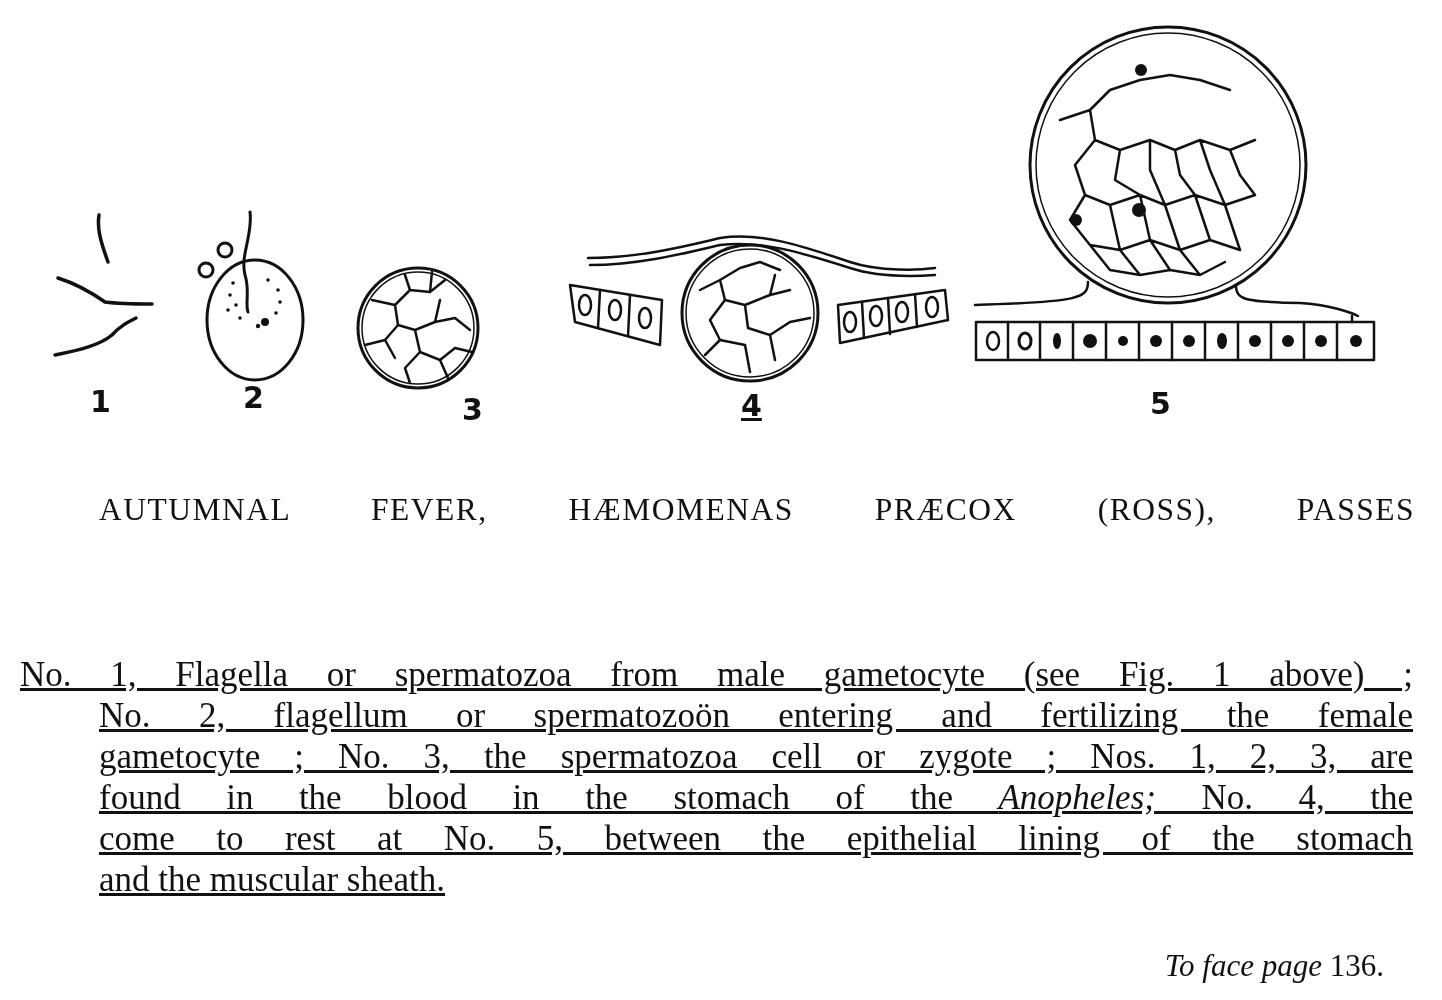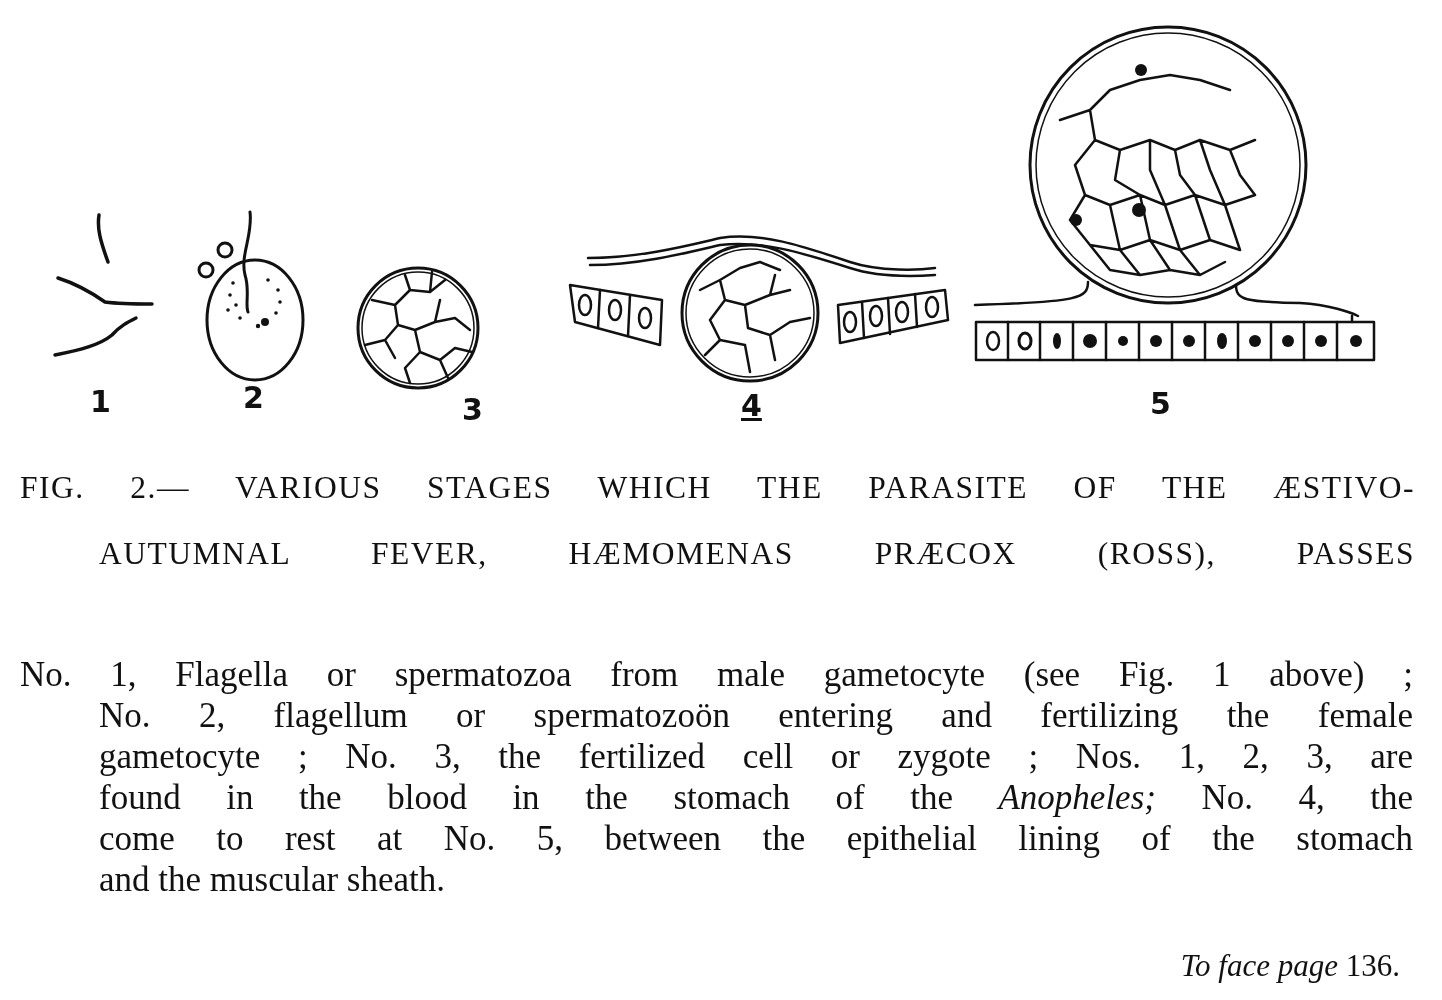--- a/index.html
+++ b/index.html
@@ -5,25 +5,25 @@
   html, body { margin: 0; padding: 0; background: #ffffff; }
   body { width: 1442px; height: 1000px; position: relative; overflow: hidden; color: #111; font-family: "DejaVu Serif", "Liberation Serif", serif; }
   .figure { position: absolute; left: 0; top: 0; width: 1442px; height: 440px; }
   .figure svg { position: absolute; left: 0; top: 0; }
   .stage-num { position: absolute; font-family: "DejaVu Sans", "Liberation Sans", sans-serif; font-weight: bold; font-size: 30px; color: #111; }
   .caption { position: absolute; left: 20px; top: 466px; width: 1395px; font-family: "Liberation Serif", "DejaVu Serif", serif; font-size: 31.5px; line-height: 43.5px; letter-spacing: 1.5px; text-transform: uppercase; }
   .caption .line { display: block; text-align: justify; text-align-last: justify; white-space: nowrap; }
   .caption .indent { padding-left: 79px; margin-top: 22px; }
   .caption .last { text-align-last: left; word-spacing: 8px; }
   .legend { position: absolute; left: 20px; top: 654px; width: 1393px; font-family: "Liberation Serif", "DejaVu Serif", serif; font-size: 35px; line-height: 41px; }
-  .legend .line { display: block; text-align: justify; text-align-last: justify; white-space: nowrap; }
+  .legend .line { display: block; text-align: justify; text-align-last: justify; white-space: nowrap; text-decoration: underline; }
   .legend .indent { padding-left: 79px; }
   .legend .last { text-align-last: left; }
   .legend em { font-style: italic; }
-  .page-ref { position: absolute; right: 42px; top: 948px; font-family: "Liberation Serif", "DejaVu Serif", serif; font-size: 31px; margin-left: 12px; }
+  .page-ref { position: absolute; right: 58px; top: 948px; font-family: "Liberation Serif", "DejaVu Serif", serif; font-size: 31px; margin-left: 12px; }
   .page-ref em { font-style: italic; }
 </style>
 </head>
 <body>
 
 <div class="figure">
   <svg width="1442" height="440" viewBox="0 0 1442 440">
     <g fill="none" stroke="#111" stroke-linecap="round" stroke-linejoin="round">
 
       <g stroke-width="3.5">
@@ -120,28 +120,27 @@
     </g>
   </svg>
   <span class="stage-num" style="left:90px; top:384px;">1</span>
   <span class="stage-num" style="left:243px; top:380px;">2</span>
   <span class="stage-num" style="left:462px; top:392px;">3</span>
   <span class="stage-num" style="left:741px; top:388px; text-decoration: underline;">4</span>
   <span class="stage-num" style="left:1150px; top:386px;">5</span>
 </div>
 
 <div class="caption">
-  <span class="line">FIG. 2.— VARIOUS STAGES WHICH THE PARASITE OF THE ÆSTIVO-</span>
   <span class="line indent">AUTUMNAL FEVER, HÆMOMENAS PRÆCOX (ROSS), PASSES</span>
 </div>
 
 <div class="legend">
   <span class="line">No. 1, Flagella or spermatozoa from male gametocyte (see Fig. 1 above) ;</span>
   <span class="line indent">No. 2, flagellum or spermatozoön entering and fertilizing the female</span>
-  <span class="line indent">gametocyte ; No. 3, the fertilized cell or zygote ; Nos. 1, 2, 3, are</span>
+  <span class="line indent">gametocyte ; No. 3, the spermatozoa cell or zygote ; Nos. 1, 2, 3, are</span>
   <span class="line indent"><span>found in the blood in the stomach of the </span><em>Anopheles;</em><span> No. 4, the</span></span>
   <span class="line indent">come to rest at No. 5, between the epithelial lining of the stomach</span>
   <span class="line indent last">and the muscular sheath.</span>
 </div>
 
 <div class="page-ref">
   <em>To face page</em><span> 136.</span>
 </div>
 
 </body></html>

